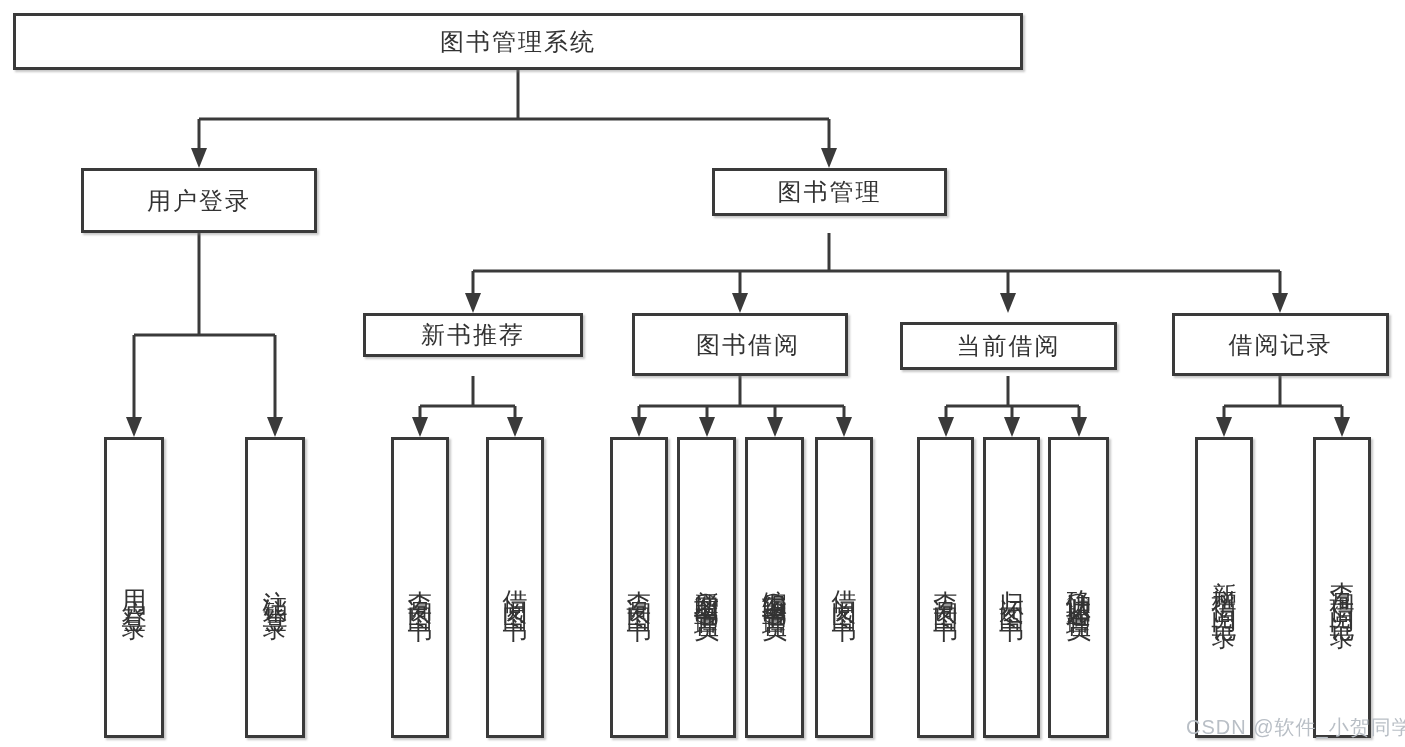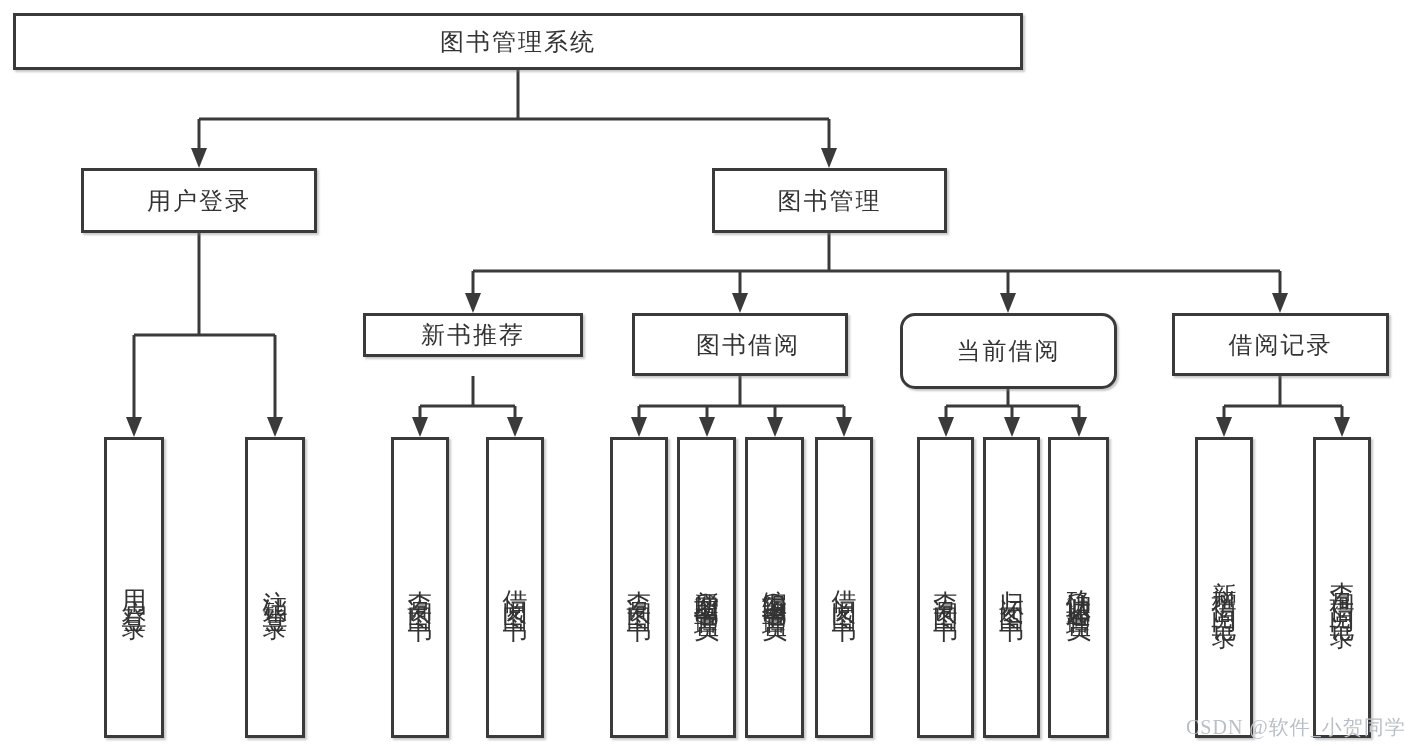--- a/index.html
+++ b/index.html
@@ -5,21 +5,21 @@
   :root{
     --line:#3a3a3a;
     --text:#333333;
     --bg:#ffffff;
   }
   html,body{margin:0;padding:0;background:var(--bg);}
   .stage{
     position:relative;
     width:1405px;height:747px;
     background:var(--bg);
-    font-family:Liberation Serif, serif;
+    font-family:Liberation Sans, sans-serif;
     color:var(--text);
     overflow:hidden;
   }
   .wires{position:absolute;left:0;top:0;width:1405px;height:747px;}
   .wires line,.wires path{stroke:var(--line);stroke-width:3;fill:none;}
   .wires polygon{fill:var(--line);stroke:none;}
   .node{
     position:absolute;
     box-sizing:border-box;
     border:3px solid var(--line);
@@ -119,25 +119,25 @@
     <line x1="1224" y1="406" x2="1342" y2="406"></line>
     <line x1="1224" y1="406" x2="1224" y2="419"></line>
       <polygon points="1216,417 1232,417 1224,437"></polygon>
     <line x1="1342" y1="406" x2="1342" y2="419"></line>
       <polygon points="1334,417 1350,417 1342,437"></polygon>
   </svg>
 
   <div class="node" style="left:13px;top:13px;width:1010px;height:57px;">图书管理系统</div>
 
   <div class="node" style="left:81px;top:168px;width:236px;height:65px;">用户登录</div>
-  <div class="node" style="left:712px;top:168px;width:235px;height:65px;">图书管理</div>
+  <div class="node" style="left:712px;top:168px;width:235px;height:48px;">图书管理</div>
 
   <div class="node" style="left:363px;top:313px;width:220px;height:44px;">新书推荐</div>
   <div class="node" style="left:632px;top:313px;width:216px;height:63px;padding-left:16px;">图书借阅</div>
-  <div class="node" style="left:900px;top:313px;width:217px;height:76px;border-radius:15px;">当前借阅</div>
+  <div class="node" style="left:900px;top:322px;width:217px;height:48px;">当前借阅</div>
   <div class="node" style="left:1172px;top:313px;width:217px;height:63px;">借阅记录</div>
 
   <div class="leaf" style="left:104px;width:60px;">
     <span>用户登录</span>
   </div>
   <div class="leaf" style="left:245px;width:60px;">
     <span>注销登录</span>
   </div>
 
   <div class="leaf" style="left:391px;width:58px;">

